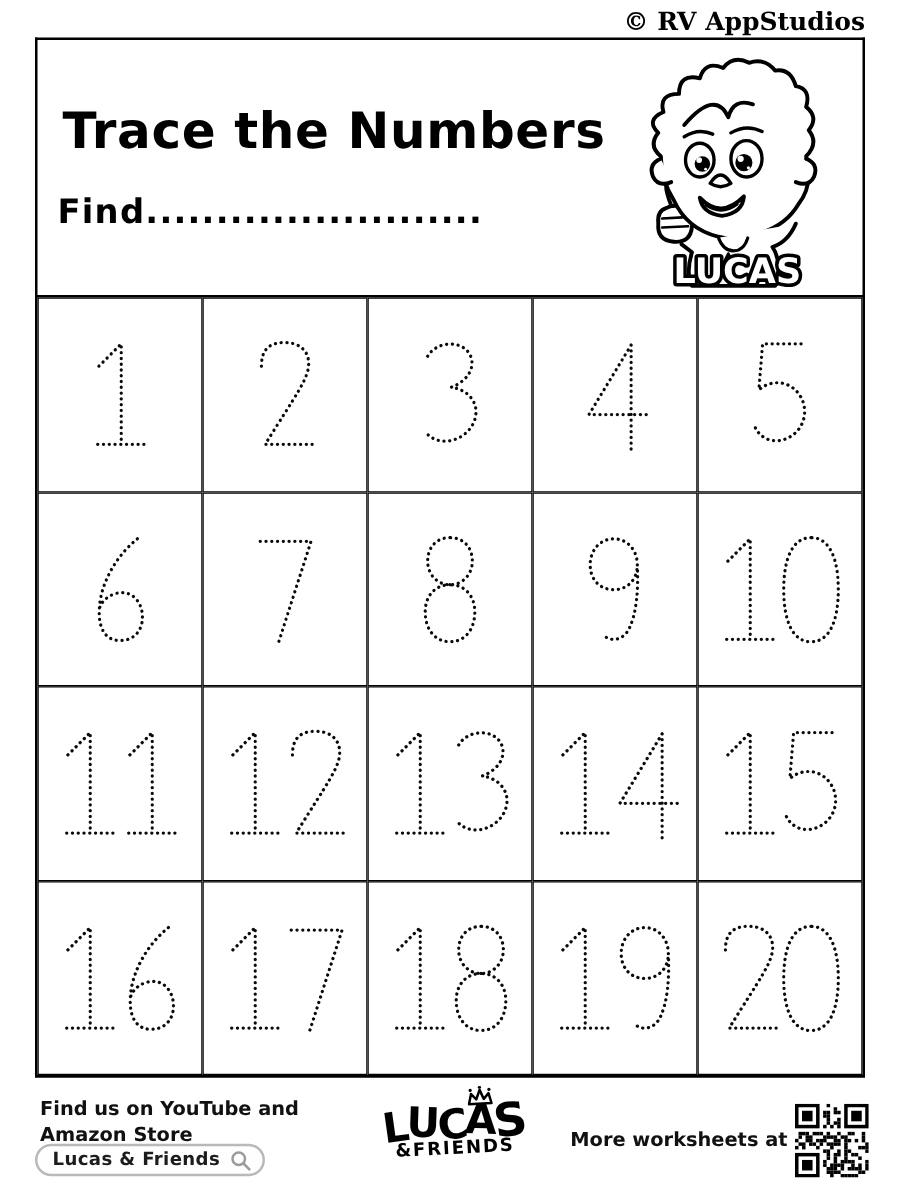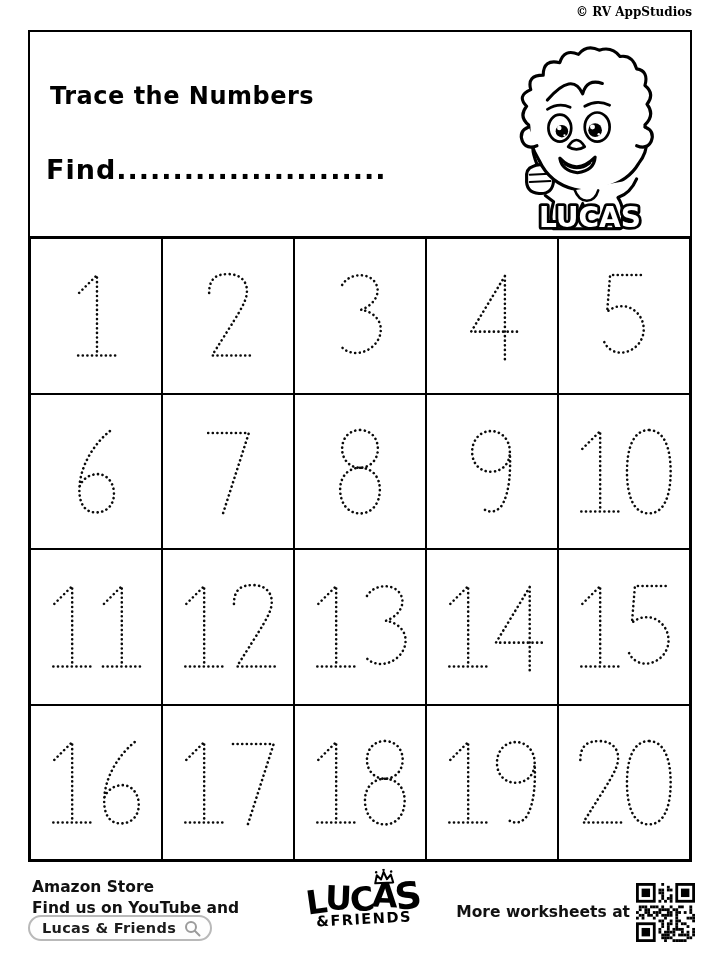--- a/index.html
+++ b/index.html
@@ -5,30 +5,30 @@
   * { margin:0; padding:0; box-sizing:border-box; }
   html,body { background:#fff; }
   .page {
     position:relative; width:720px; height:953px; background:#fff;
     font-family:"DejaVu Sans","Liberation Sans",sans-serif; color:#000; overflow:hidden;
   }
   
   .copyright {
     position:absolute; top:5px; right:28px;
     font-family:"DejaVu Serif","Liberation Serif",serif;
-    font-weight:bold; font-size:12px; letter-spacing:0px;
+    font-weight:bold; font-size:20px; letter-spacing:0px;
   }
   
   .header-box {
     position:absolute; left:28px; top:30px; width:664px; height:206px;
     border:2.5px solid #000; border-bottom:none; background:#fff;
   }
   .title {
     position:absolute; left:20px; top:50px;
-    font-size:24px; font-weight:bold; letter-spacing:0.5px;
+    font-size:40px; font-weight:bold; letter-spacing:0.5px;
   }
   .name-line {
     position:absolute; left:16px; top:122px;
     font-size:27px; font-weight:bold; letter-spacing:1px;
   }
   .character { position:absolute; right:20px; top:12px; width:156px; height:192px; }
   
   .grid {
     position:absolute; left:28px; top:236px; width:664px; height:626px;
     display:grid; grid-template-columns:repeat(5,1fr); grid-template-rows:repeat(4,1fr);
@@ -222,22 +222,22 @@
       </div>
       <div class="cell">
         <svg viewBox="0 0 131 150">
           <path d="M11 25 C11 9 20 6 30 6 C42 6 50 13 49 25 C48 36 39 48 14 88 L53 88" transform="translate(10.5 27)" fill="none" stroke="#0a0a0a" stroke-width="2.6" stroke-linecap="round" stroke-linejoin="round" stroke-dasharray="0.1 4.55"></path>
           <path d="M30 6 C15 6 8 23 8 48 C8 73 15 90 30 90 C45 90 52 73 52 48 C52 23 45 6 30 6 Z" transform="translate(60.5 27)" fill="none" stroke="#0a0a0a" stroke-width="2.6" stroke-linecap="round" stroke-linejoin="round" stroke-dasharray="0.1 4.55"></path>
         </svg>
       </div>
     </div>
 
   <div class="find-us">
+    <div>Find us on YouTube and</div>
     <div>Amazon Store</div>
-    <div>Find us on YouTube and</div>
   </div>
 
   <div class="search-pill">
     <div class="q">Lucas &amp; Friends</div>
     <svg width="17" height="17" viewBox="0 0 17 17">
       <circle cx="7" cy="7" r="5" fill="none" stroke="#9b9b9b" stroke-width="2"></circle>
       <line x1="11" y1="11" x2="15.5" y2="15.5" stroke="#9b9b9b" stroke-width="2" stroke-linecap="round"></line>
     </svg>
   </div>
 

